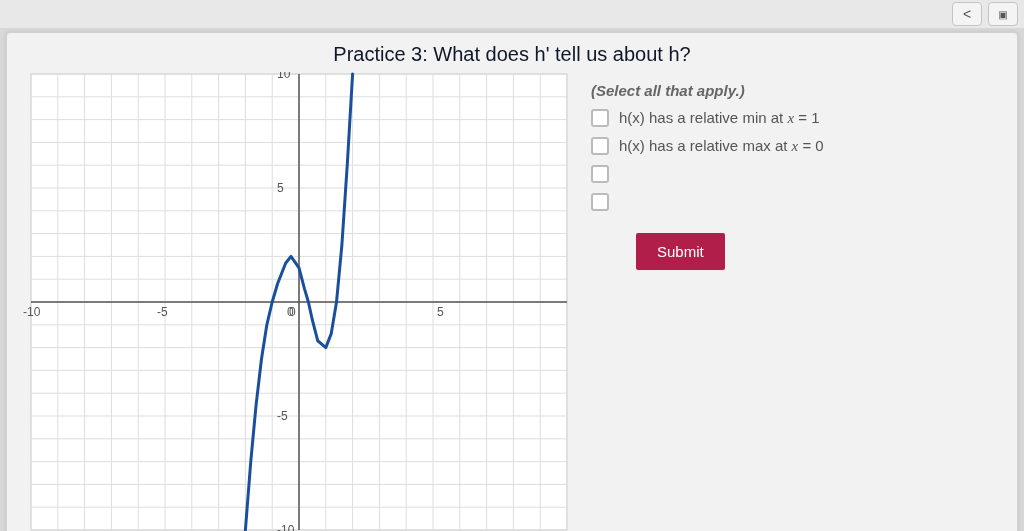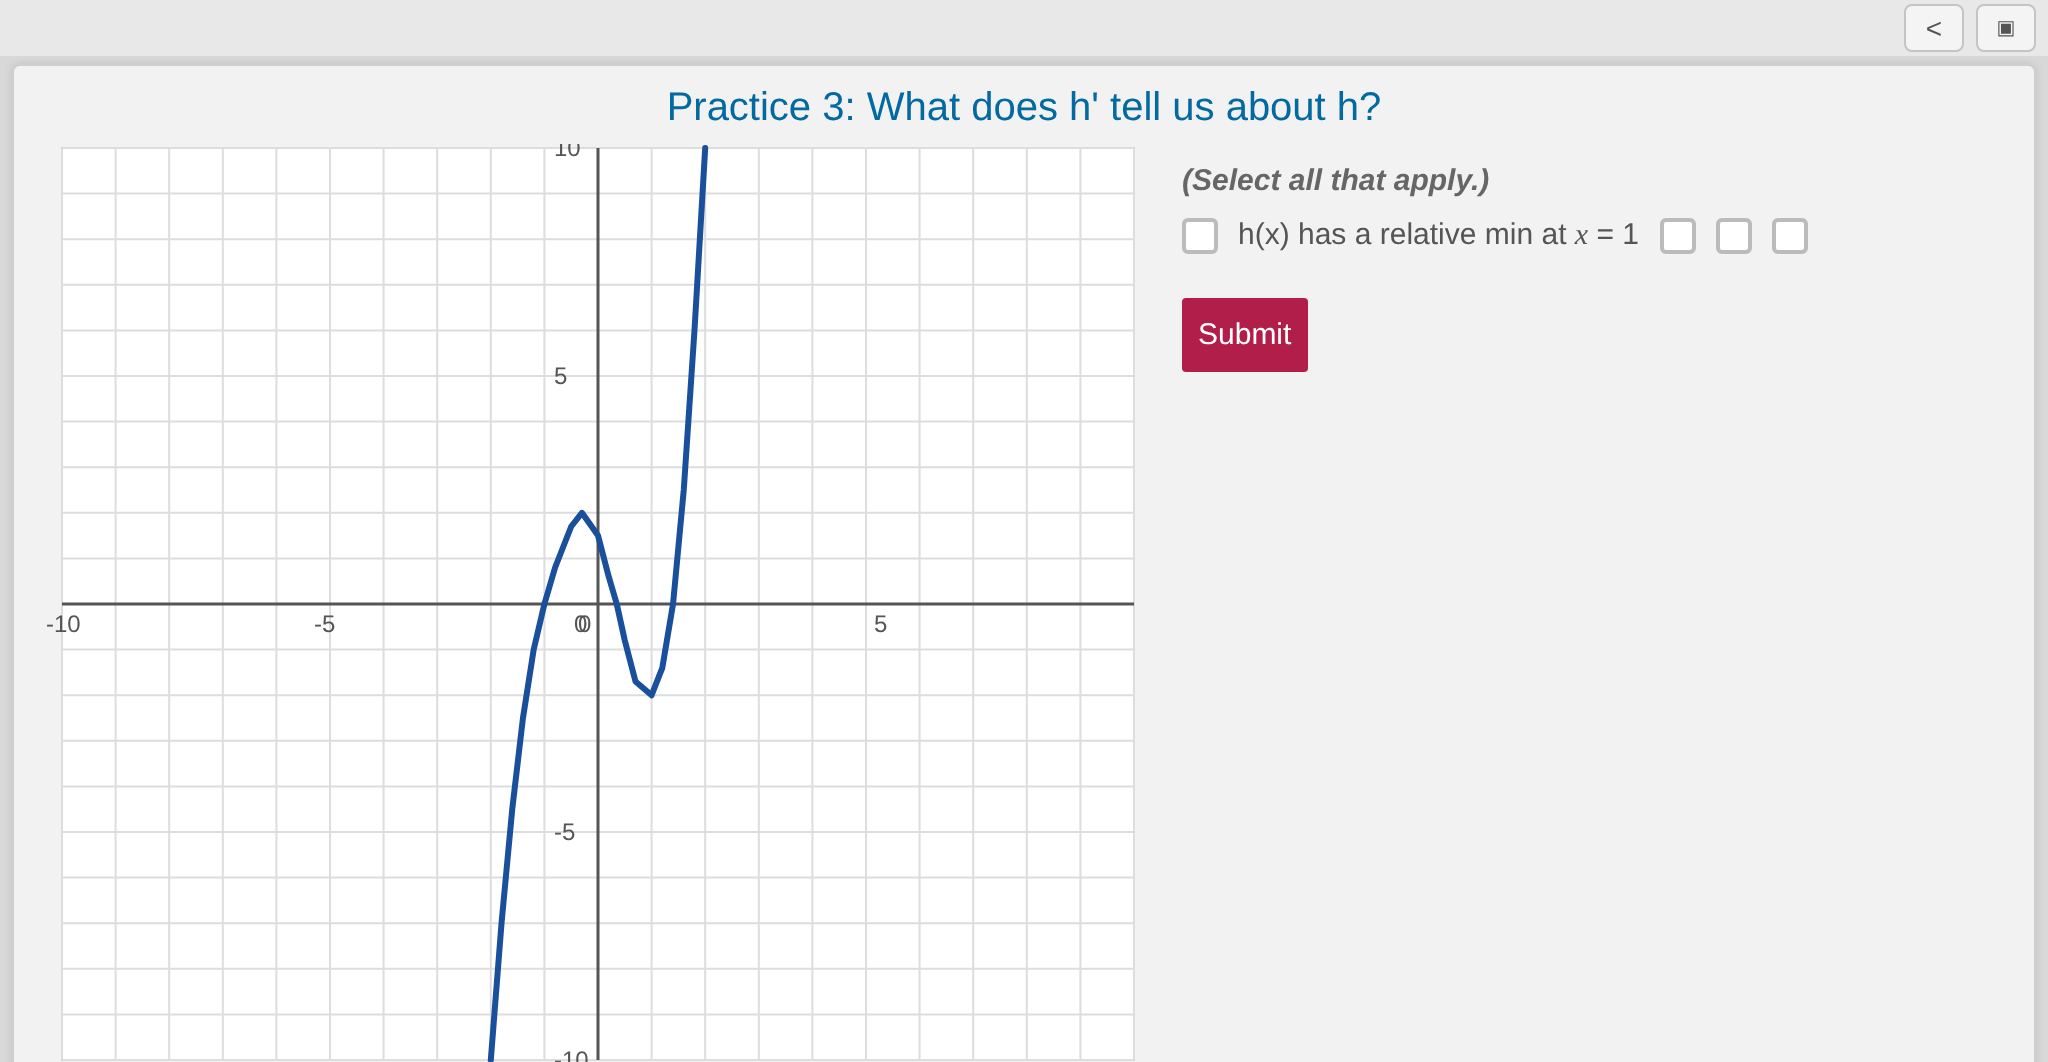--- a/index.html
+++ b/index.html
@@ -47,21 +47,21 @@
     border: 1px solid #cfcfcf;
     border-radius: 4px;
     display: flex;
     flex-direction: column;
     box-shadow: 0 0 4px rgba(0,0,0,0.1);
   }
   .title {
     text-align: center;
     padding: 10px 0 6px 0;
     font-size: 20px;
-    color: #0369a1;
+    color: #0f172a;
   }
   .body {
     display: flex;
     flex: 1;
     overflow: hidden;
   }
   .graph-zone {
     width: 560px;
     height: 460px;
     position: relative;
@@ -76,39 +76,40 @@
     left: 0;
   }
   .right {
     flex: 1;
     padding: 10px 26px 0 20px;
     color: #555;
     font-size: 15px;
   }
   .desc { margin-bottom: 14px; line-height: 1.35; }
   .hint { font-style: italic; margin-bottom: 10px; color: #666; font-weight: bold; }
-  .opts { display: flex; flex-direction: row; gap: 10px; margin-bottom: 22px; }
+  .opts { display: flex; flex-direction: column; gap: 10px; margin-bottom: 22px; }
   .opt { display: flex; align-items: center; gap: 10px; }
   .chk {
     width: 18px; height: 18px;
     border: 2px solid #bbb;
     border-radius: 3px;
     background: #fff;
     flex-shrink: 0;
     cursor: pointer;
   }
   .opt-label { cursor: default; }
   .submit {
     background: #b21e4a;
     color: #fff;
     border: none;
-    padding: 10px 8px;
+    padding: 10px 21px;
     font-size: 15px;
     border-radius: 2px;
     cursor: pointer;
+    margin-left: 45px;
   }
   .math { font-style: italic; font-family: 'Times New Roman', serif; }
 </style>
 </head>
 <body>
 
 <div class="topbar">
   <div class="btn">&lt;</div>
   <div class="btn" style="font-size:10px;">▣</div>
 </div>
@@ -180,20 +181,21 @@
 
     <div class="right">
       <p class="hint">(Select all that apply.)</p>
       <div class="opts">
           <div class="opt">
             <div class="chk"></div>
             <span class="opt-label">h(x) has a relative min at <span class="math">x</span> = 1</span>
           </div>
           <div class="opt">
             <div class="chk"></div>
+            <span class="opt-label">h(x) has a relative max at <span class="math">x</span> = 0</span>
           </div>
           <div class="opt">
             <div class="chk"></div>
           </div>
           <div class="opt">
             <div class="chk"></div>
           </div>
         </div>
       <button class="submit">Submit</button>
     </div>

